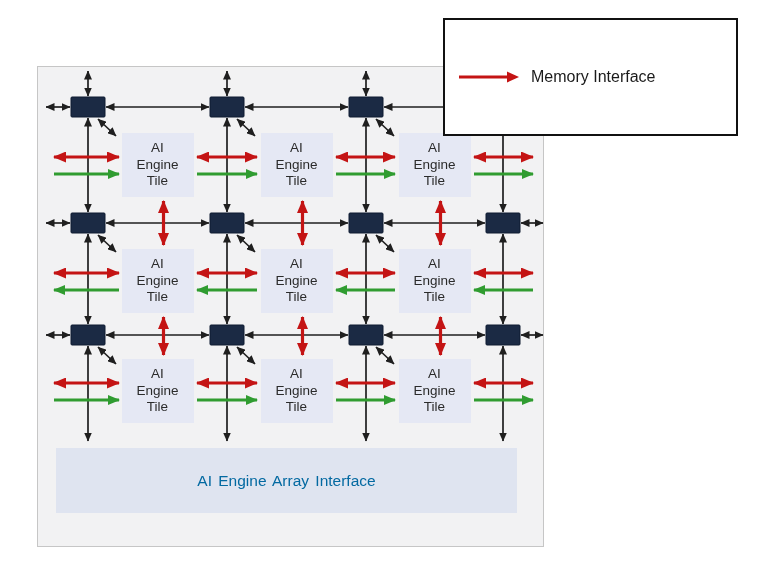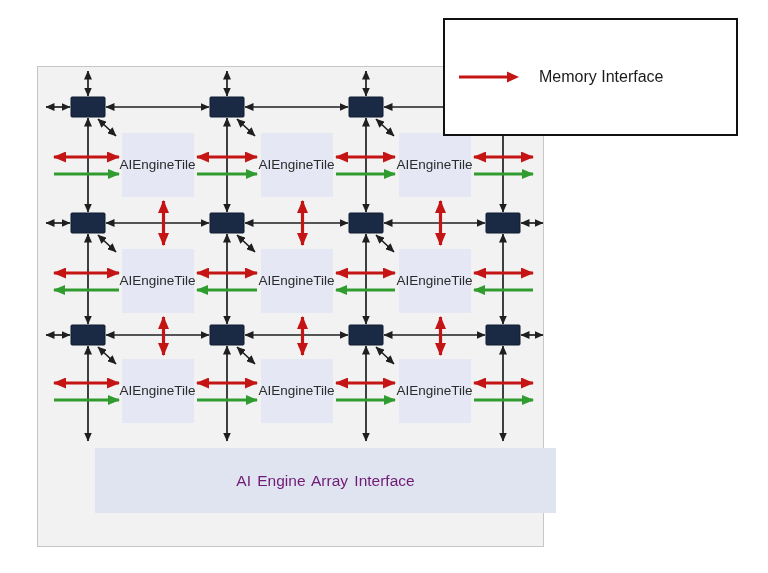--- a/index.html
+++ b/index.html
@@ -1,30 +1,30 @@
 <!DOCTYPE html>
 <html><head>
 <meta charset="utf-8">
 <style>
   html,body{margin:0;padding:0;background:#ffffff;}
   body{font-family:"Liberation Sans", sans-serif;}
   #canvas{position:relative;width:768px;height:573px;background:#ffffff;overflow:hidden;}
   #panel{position:absolute;left:37px;top:66px;width:507px;height:481px;
          background:#F2F2F3;border:1.5px solid #C6C6C6;box-sizing:border-box;}
-  .tile{position:absolute;width:72px;height:64px;display:flex;
+  .tile{position:absolute;width:72px;height:64px;display:flex;flex-direction:column;
         align-items:center;justify-content:center;font-size:13.5px;line-height:1.24;
         text-align:center;z-index:2;}
   #array-bar{position:absolute;left:56px;top:448px;width:461px;height:65px;
         display:flex;align-items:center;justify-content:center;font-size:15.5px;
         word-spacing:2px;z-index:2;}
   #mesh{position:absolute;left:0;top:0;width:768px;height:573px;z-index:3;pointer-events:none;}
   #legend{position:absolute;left:443px;top:18px;width:295px;height:118px;background:#ffffff;
         border:2px solid #111111;box-sizing:border-box;z-index:5;
         display:flex;flex-direction:column;justify-content:center;gap:13px;padding-left:13px;}
-  .legend-row{display:flex;align-items:center;gap:19px;height:22px;}
+  .legend-row{display:flex;align-items:center;gap:11px;height:22px;}
   .legend-row span{font-size:16px;color:#1a1a1a;white-space:nowrap;}
 </style>
 </head>
 <body>
 
 <div id="canvas">
   <div id="panel" style="background: rgb(242, 242, 243); border-color: rgb(198, 198, 198);"></div>
 
   <div id="tiles">
       <div class="tile" style="left: 121.5px; top: 133px; background: rgb(229, 232, 244); color: rgb(43, 43, 43);">
@@ -67,21 +67,21 @@
         <div>Engine</div>
         <div>Tile</div>
       </div>
       <div class="tile" style="left: 398.5px; top: 359px; background: rgb(229, 232, 244); color: rgb(43, 43, 43);">
         <div>AI</div>
         <div>Engine</div>
         <div>Tile</div>
       </div>
     </div>
 
-  <div id="array-bar" style="background: rgb(223, 228, 240); color: #701a75; margin-left: 39px;">
+  <div id="array-bar" style="background: rgb(223, 228, 240); color: #0369a1;">
     <span>AI Engine Array Interface</span>
   </div>
 
   <svg id="mesh" viewBox="0 0 768 573">
       <defs>
 <marker id="mB" markerUnits="userSpaceOnUse" markerWidth="9" markerHeight="8" refX="8.5" refY="4" orient="auto-start-reverse">
           <path d="M0,0 L9,4 L0,8 Z" fill="#1f1f1f"></path>
         </marker>
 <marker id="mR" markerUnits="userSpaceOnUse" markerWidth="13" markerHeight="11" refX="12" refY="5.5" orient="auto-start-reverse">
           <path d="M0,0 L13,5.5 L0,11 Z" fill="#C41414"></path>

